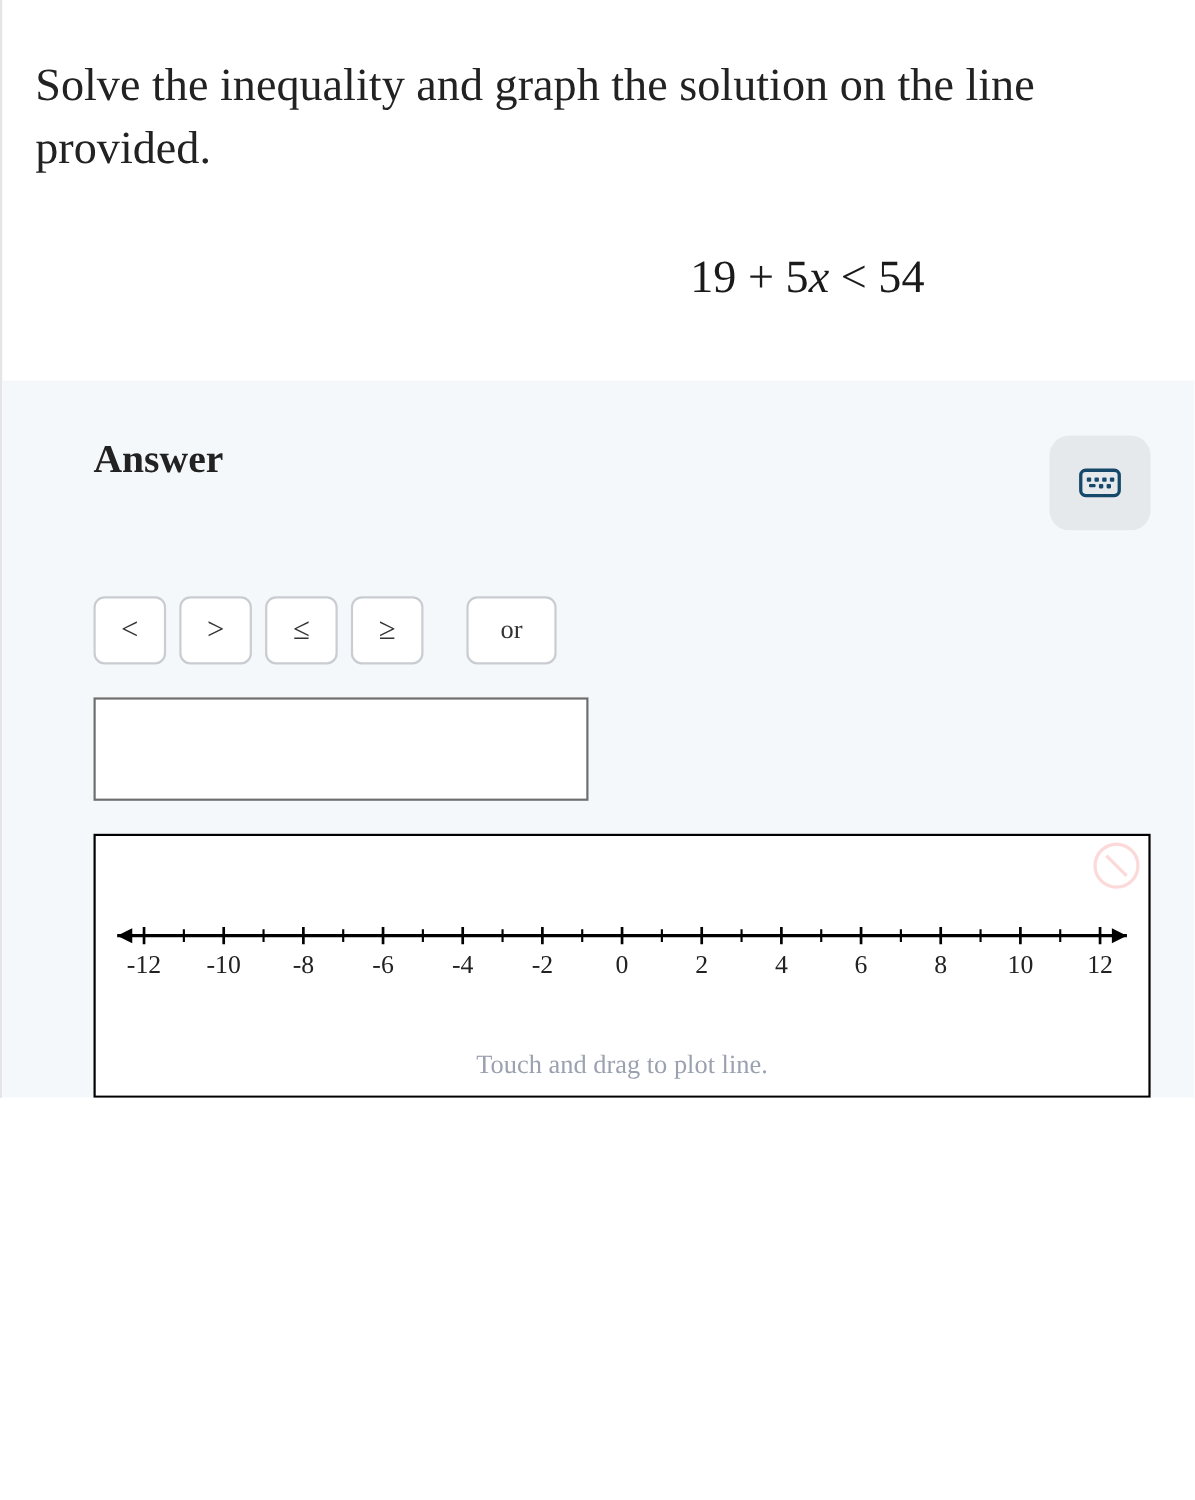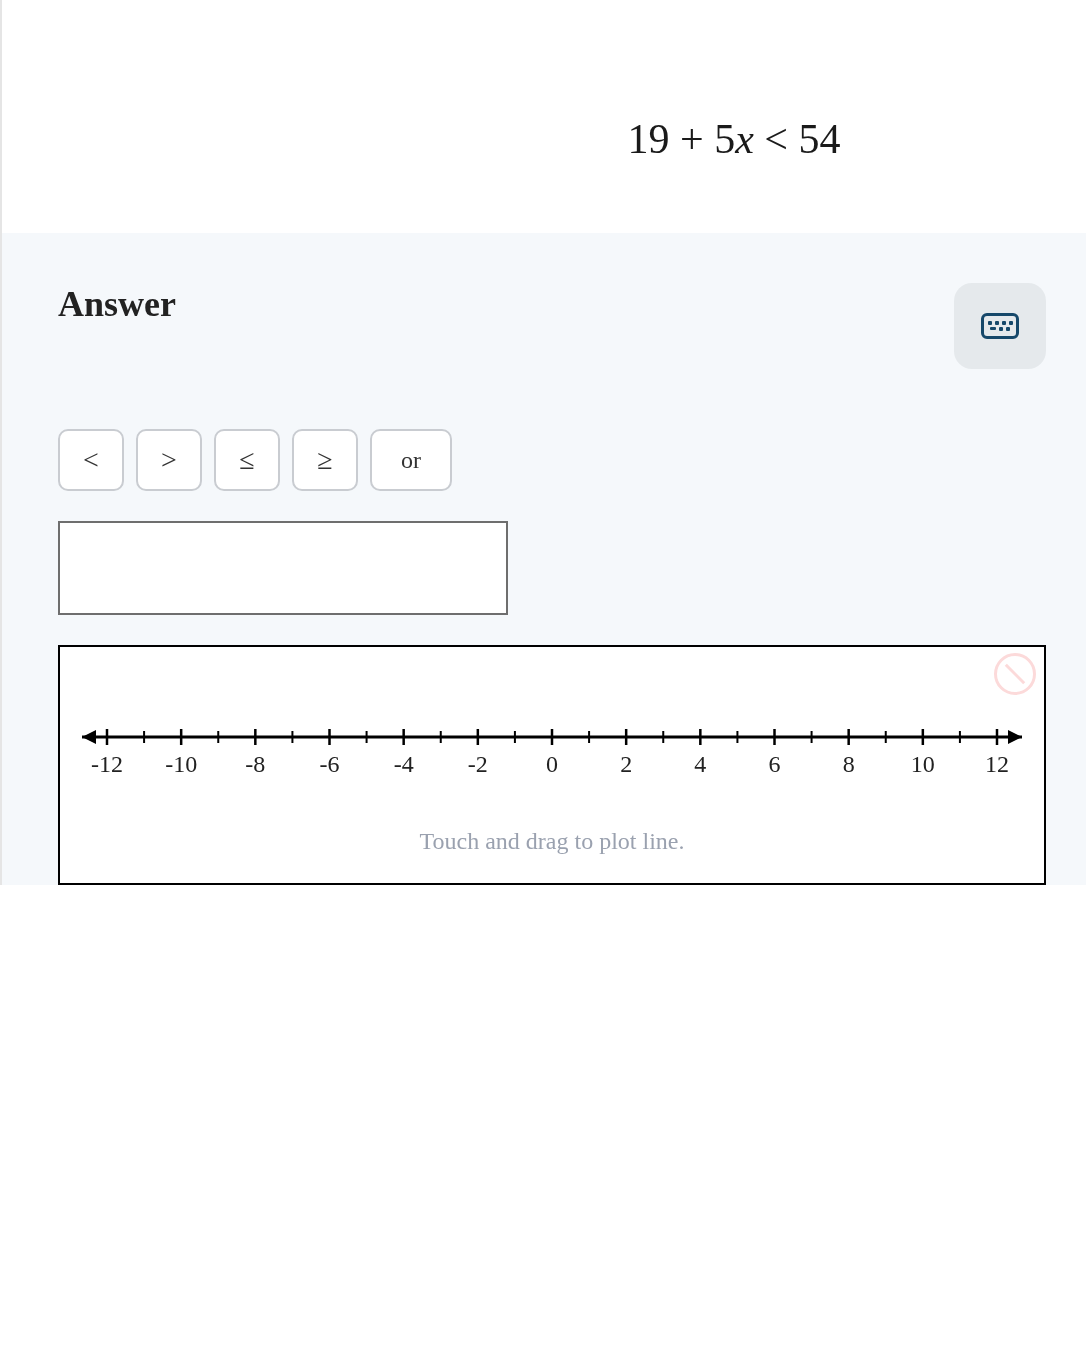--- a/index.html
+++ b/index.html
@@ -25,21 +25,21 @@
     padding-left: 380px;
   }
   .equation {
     font-size: 42px;
     font-family: 'Times New Roman', serif;
     display: inline-block;
   }
   .equation .var { font-style: italic; }
   .answer-section {
     background: #f5f8fb;
-    padding: 50px 40px 0 56px;
+    padding: 50px 40px 0 83px;
   }
   .answer-header-row {
     display: flex;
     justify-content: space-between;
     align-items: flex-start;
   }
   .answer-title {
     font-size: 36px;
     font-weight: 700;
     color: #222;
@@ -85,21 +85,21 @@
     padding: 0 14px;
     background: #fff;
     border: 2px solid #c9ccd1;
     border-radius: 10px;
     font-size: 28px;
     font-family: Georgia, serif;
     cursor: pointer;
     display:flex; align-items:center; justify-content:center;
     color:#333;
   }
-  .sym-btn.or-btn { font-size: 24px; min-width: 82px; }
+  .sym-btn.or-btn { font-size: 24px; min-width: 82px; margin-left: 27px; }
   .section-label {
     font-size: 38px;
     font-weight: 400;
     color: #222;
     margin-top: 45px;
   }
   .notation-input {
     width: 450px;
     height: 94px;
     background: #fff;
@@ -133,31 +133,32 @@
     content:"";
     position:absolute;
     width: 26px; height:3px;
     background:#fcdada;
     top:50%; left:50%;
     transform: translate(-50%,-50%) rotate(45deg);
   }
   .axis-svg { position:absolute; left:0; right:0; top: 70px; width:100%; height: 90px; }
   .hint-text {
     position: absolute;
-    bottom: 28px;
+    bottom: 14px;
     left: 0; right: 0;
     text-align: center;
     font-size: 24px;
     color: #9aa1af;
   }
 </style>
 </head>
 <body>
 
 <div class="question-area">
+  <div class="question-text">Solve the inequality and graph the solution on the line provided.</div>
   <div class="equation-wrap">
     <span class="equation">
       <span>19</span><span> + </span><span>5</span><span class="var">x</span><span> &lt; </span><span>54</span>
     </span>
   </div>
 </div>
 
 <div class="answer-section">
   <div class="answer-header-row">
     <div>

